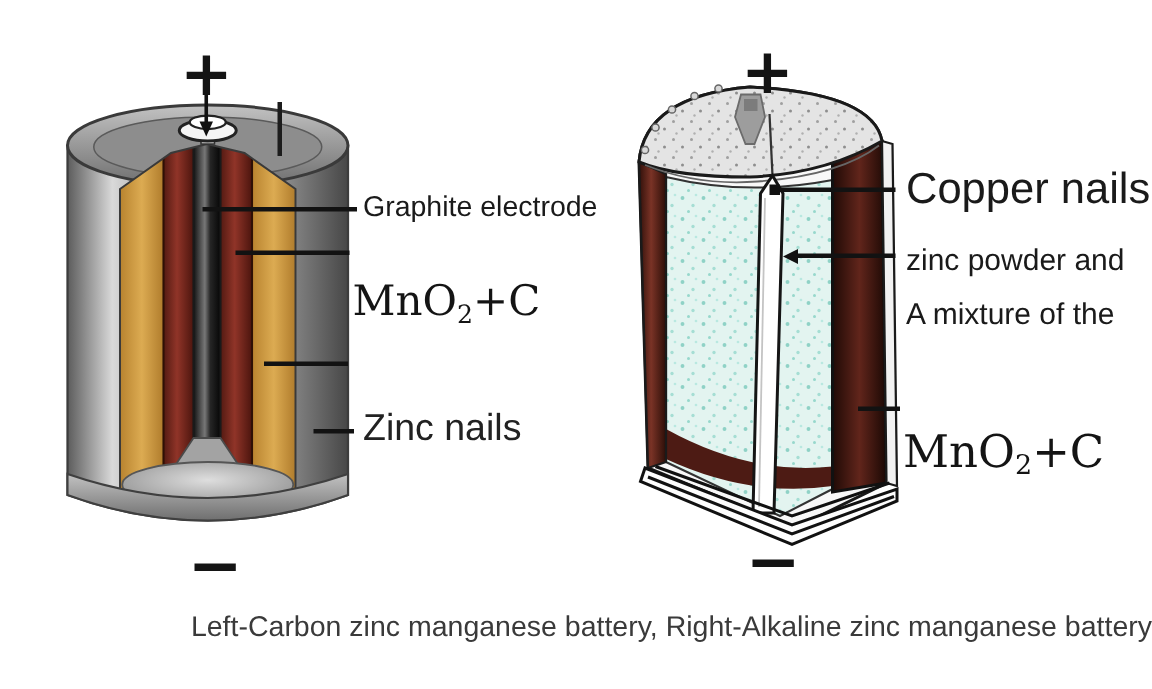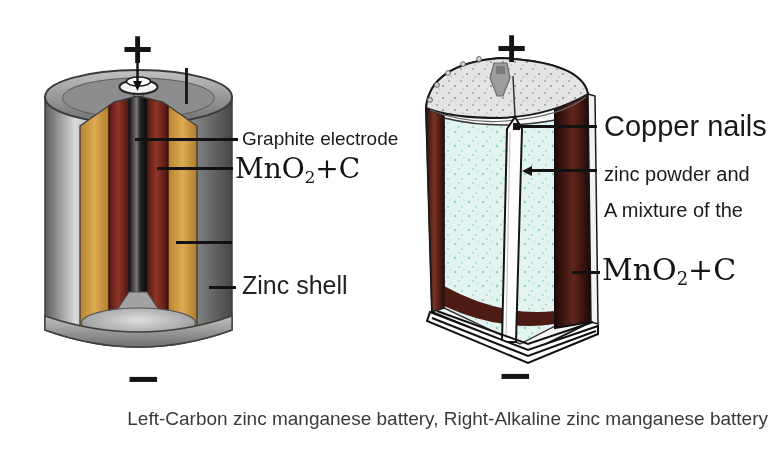--- a/index.html
+++ b/index.html
@@ -3,21 +3,21 @@
 <meta charset="utf-8">
 <style>
   html,body { margin:0; padding:0; background:#fff; }
   #figure {
     position:relative; width:768px; height:459px; background:#ffffff;
     font-family:"Liberation Sans", sans-serif; overflow:hidden;
   }
   svg { position:absolute; }
   .lbl { position:absolute; color:#1a1a1a; white-space:nowrap; z-index:6; }
   .sans { font-family:"Liberation Sans", sans-serif; }
-  .formula { font-family:"DejaVu Serif", serif; color:#141414; }
+  .formula { font-family:"DejaVu Serif", serif; color:#141414;margin-top:32px; }
   .formula .sub { font-size:60%; position:relative; top:0.30em; }
   .leader { position:absolute; height:3px; background:#121212; z-index:5; }
   .tickline { position:absolute; width:3px; background:#1c1c1c; z-index:5; }
   .dot { position:absolute; width:7px; height:7px; background:#121212; z-index:6; }
   .arrow-left { position:absolute; width:0; height:0;
     border-top:5px solid transparent; border-bottom:5px solid transparent;
     border-right:10px solid #121212; z-index:6; }
   .terminal { position:absolute; color:#141414; font-weight:700; text-align:center; z-index:6;
     font-family:"DejaVu Sans", sans-serif; }
   .plus { font-size:42px; width:32px; height:44px; line-height:44px; }
@@ -176,21 +176,21 @@
   <div class="leader" style="left:531px; top:169px; width:66px;"></div>
   <div class="leader" style="left:572px; top:271px; width:28px;"></div>
 
   <div class="lbl sans" style="left:242px; top:128px; font-size:19px;">Graphite electrode</div>
 
   <div class="lbl formula" style="left:235px; top:152px; font-size:28px;">
     <span>MnO</span><span class="sub">2</span><span>+C</span>
   </div>
 
 
-  <div class="lbl sans" style="left:242px; top:271px; font-size:25px; color:#222;">Zinc shell</div>
+  <div class="lbl sans" style="left:242px; top:271px; font-size:25px; color:#222;">Zinc nails</div>
 
   <div class="lbl sans" style="left:604px; top:110px; font-size:29px;">Copper nails</div>
 
   <div class="lbl sans" style="left:604px; top:156px; font-size:20px; line-height:36px; white-space:normal; width:160px;">
     <div>zinc powder and</div>
     <div>A mixture of the</div>
   </div>
 
   <div class="lbl formula" style="left:602px; top:252px; font-size:30px;">
     <span>MnO</span><span class="sub">2</span><span>+C</span>

